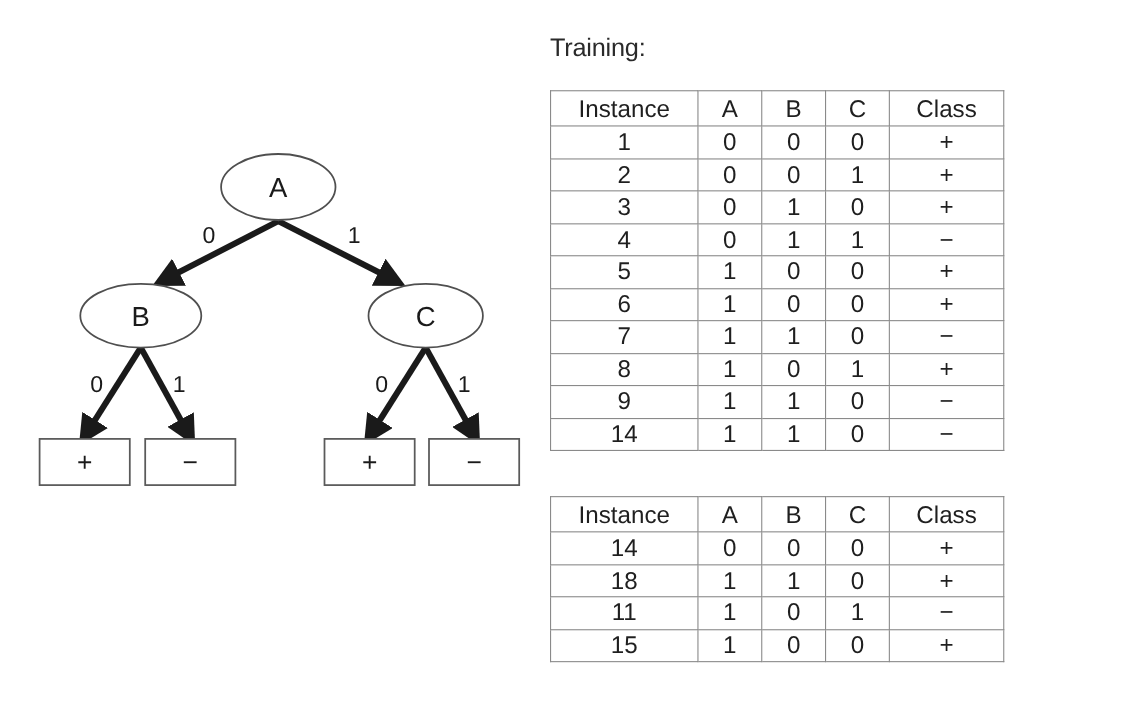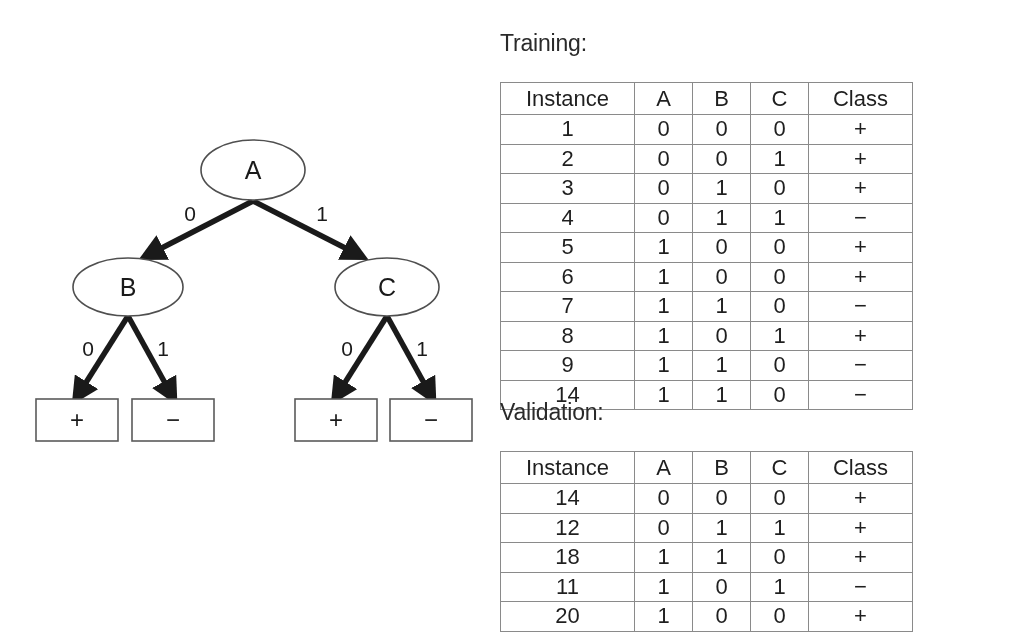--- a/index.html
+++ b/index.html
@@ -232,63 +232,55 @@
         <tr>
           <td class="col-instance">14</td>
           <td class="col-attr">1</td>
           <td class="col-attr">1</td>
           <td class="col-attr">0</td>
           <td class="col-class sign">−</td>
         </tr>
       </tbody>
   </table>
 
-  <div class="section-caption" style="left:4px; top:399px;">Validation:</div>
 
   <table class="data-table" id="validation-table" style="left:4px; top:430px;">
     <thead>
       <tr>
           <th class="col-instance">Instance</th>
           <th class="col-attr">A</th>
           <th class="col-attr">B</th>
           <th class="col-attr">C</th>
           <th class="col-class">Class</th>
         </tr>
     </thead>
     <tbody>
         <tr>
           <td class="col-instance">14</td>
           <td class="col-attr">0</td>
           <td class="col-attr">0</td>
           <td class="col-attr">0</td>
           <td class="col-class sign">+</td>
         </tr>
         <tr>
-          <td class="col-instance">12</td>
-          <td class="col-attr">0</td>
-          <td class="col-attr">1</td>
-          <td class="col-attr">1</td>
-          <td class="col-class sign">+</td>
-        </tr>
-        <tr>
           <td class="col-instance">18</td>
           <td class="col-attr">1</td>
           <td class="col-attr">1</td>
           <td class="col-attr">0</td>
           <td class="col-class sign">+</td>
         </tr>
         <tr>
           <td class="col-instance">11</td>
           <td class="col-attr">1</td>
           <td class="col-attr">0</td>
           <td class="col-attr">1</td>
           <td class="col-class sign">−</td>
         </tr>
         <tr>
-          <td class="col-instance">20</td>
+          <td class="col-instance">15</td>
           <td class="col-attr">1</td>
           <td class="col-attr">0</td>
           <td class="col-attr">0</td>
           <td class="col-class sign">+</td>
         </tr>
       </tbody>
   </table>
 
 </div>
 

